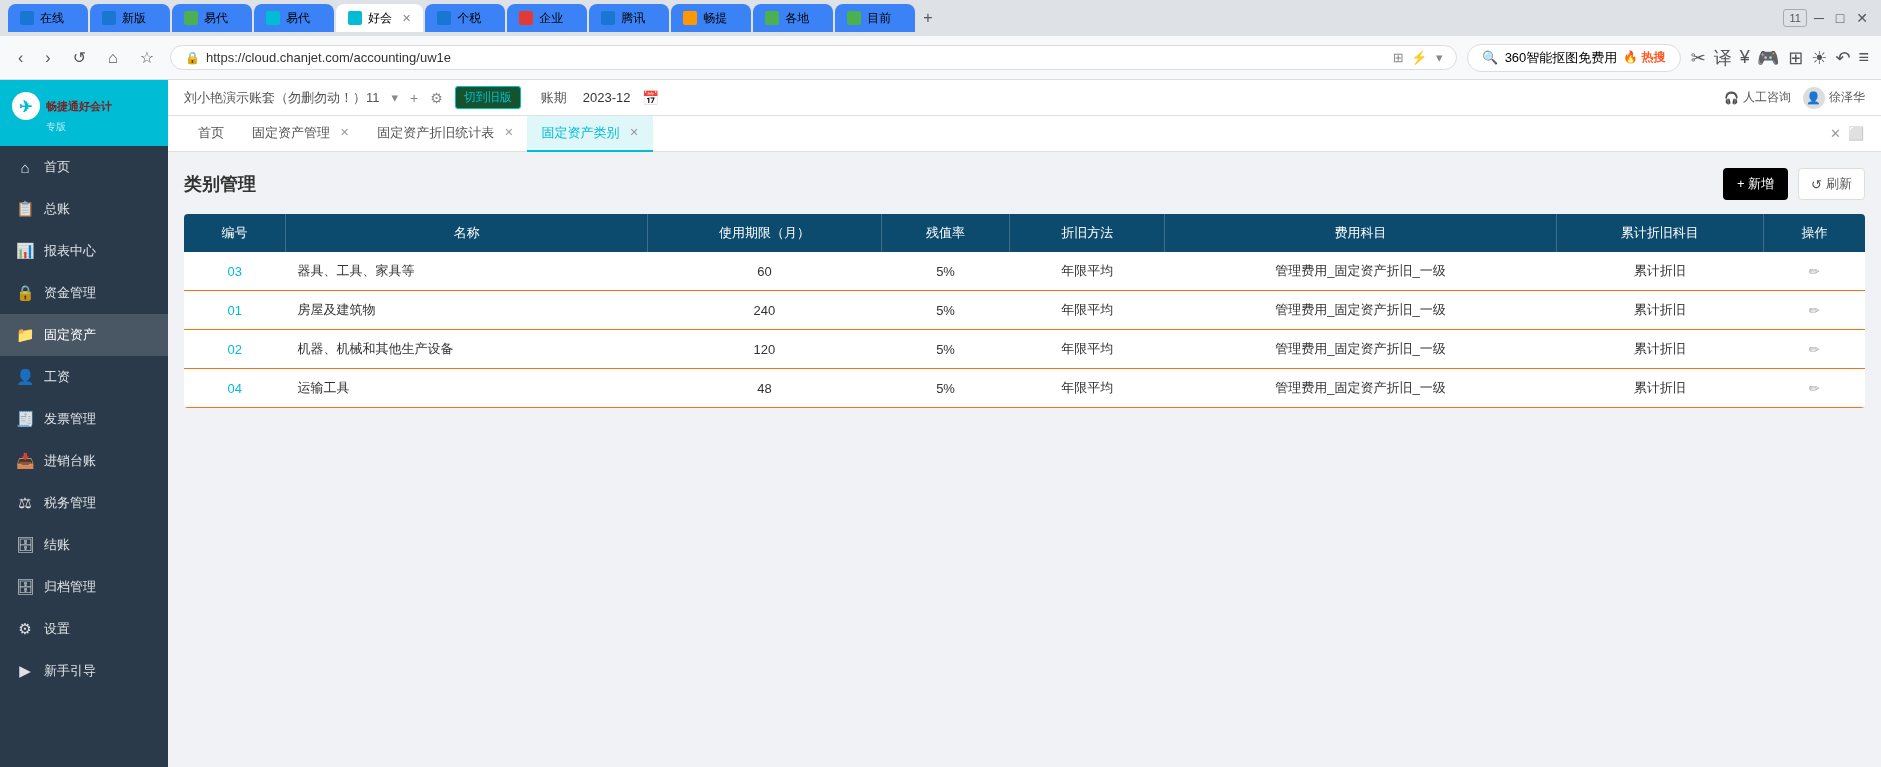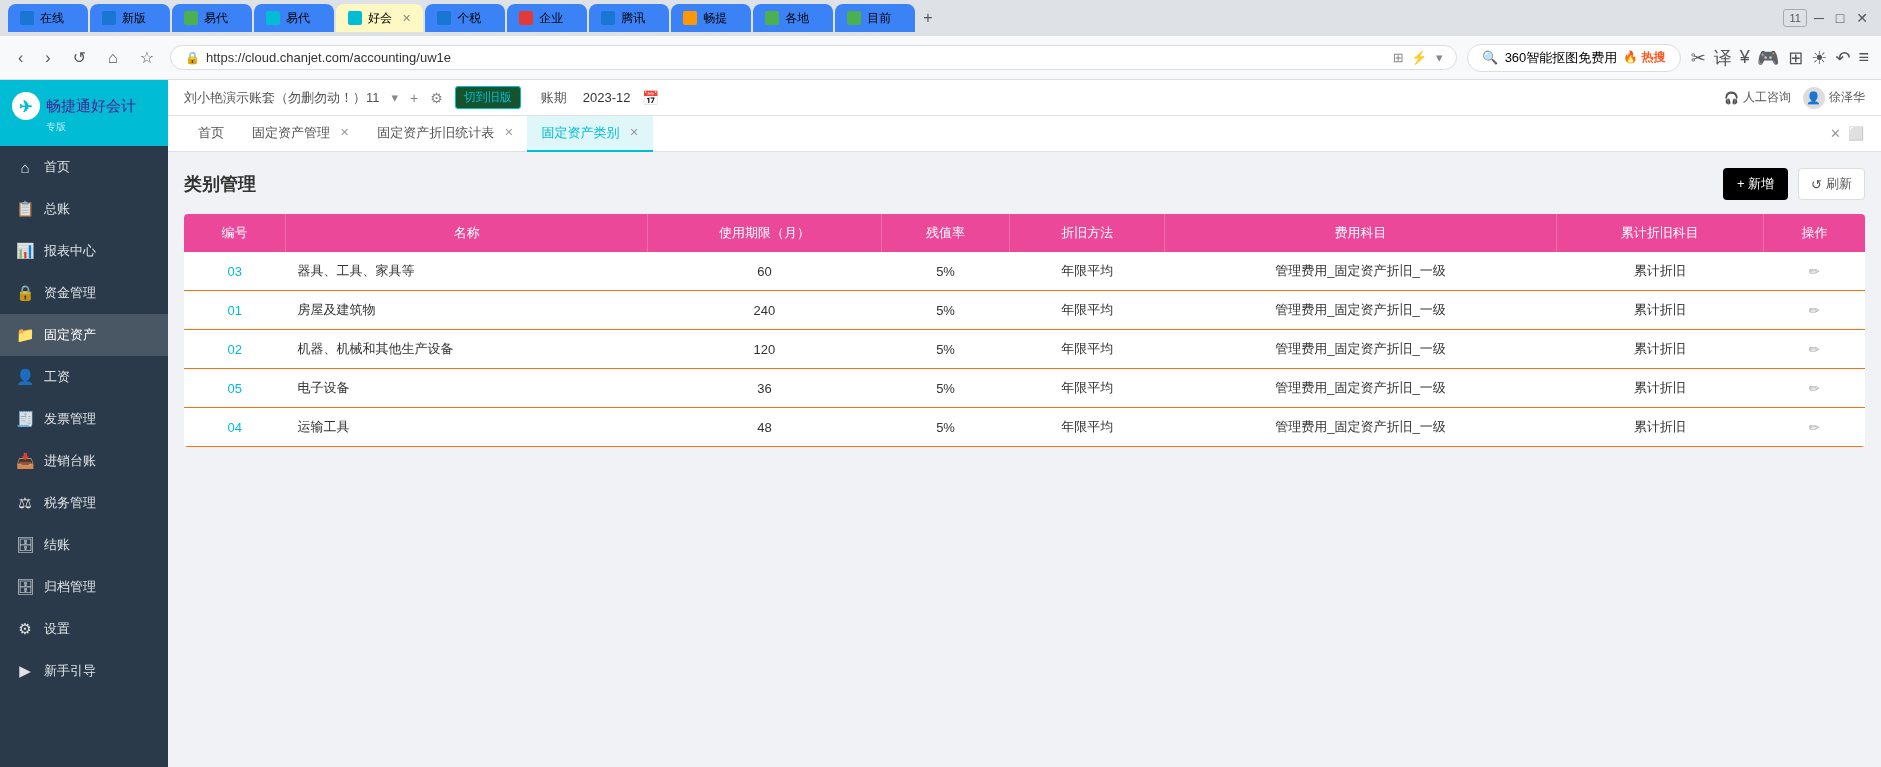--- a/index.html
+++ b/index.html
@@ -1,21 +1,21 @@
 <!DOCTYPE html>
 <html><head>
   <meta charset="utf-8">
   <style>
     * { margin: 0; padding: 0; box-sizing: border-box; }
     body { font-family: 'Microsoft YaHei', Arial, sans-serif; font-size: 13px; background: #f0f2f5; overflow: hidden; }
 
     
     .browser-top { background: #dee1e6; height: 36px; display: flex; align-items: center; padding: 0 8px; gap: 2px; }
     .browser-tab { background: #3b82f6; border-radius: 8px 8px 0 0; padding: 0 12px; height: 28px; display: flex; align-items: center; gap: 6px; font-size: 12px; white-space: nowrap; min-width: 80px; }
-    .browser-tab.active { background: #fef9c3; }
+    .browser-tab.active { background: #ffffff; }
     .browser-tab .tab-favicon { width: 14px; height: 14px; border-radius: 2px; display: inline-block; }
     .browser-tab .tab-close { color: #888; font-size: 11px; cursor: pointer; margin-left: 4px; }
     .tab-favicon-blue { background: #1976d2; }
     .tab-favicon-green { background: #4caf50; }
     .tab-favicon-teal { background: #00bcd4; }
     .tab-favicon-red { background: #e53935; }
     .tab-favicon-orange { background: #ff9800; }
     .browser-new-tab { background: none; border: none; font-size: 16px; color: #555; cursor: pointer; padding: 0 6px; }
     .browser-tab-spacer { flex: 1; }
 
@@ -57,21 +57,21 @@
     .page-body { padding: 16px; flex: 1; }
 
     .section-header { display: flex; align-items: center; justify-content: space-between; margin-bottom: 14px; }
     .section-title { font-size: 18px; font-weight: bold; color: #333; }
     .header-actions { display: flex; gap: 10px; }
     .btn-add { background: #000000; color: #fff; border: none; border-radius: 4px; padding: 6px 14px; cursor: pointer; font-size: 13px; display: flex; align-items: center; gap: 4px; }
     .btn-refresh { background: #fff; color: #555; border: 1px solid #ddd; border-radius: 4px; padding: 6px 12px; cursor: pointer; font-size: 13px; display: flex; align-items: center; gap: 4px; }
 
     
     .data-table { width: 100%; border-collapse: collapse; background: #fff; border-radius: 4px; overflow: hidden; }
-    .data-table thead tr { background: #ec4899; }
+    .data-table thead tr { background: #0c4a6e; }
     .data-table thead th { color: #fff; font-size: 13px; font-weight: normal; padding: 10px 12px; text-align: center; border-right: 1px solid rgba(255,255,255,0.2); }
     .data-table thead th:last-child { border-right: none; }
     .data-table tbody tr { border-bottom: 1px solid #f97316; }
     .data-table tbody td { padding: 10px 12px; font-size: 13px; color: #333; text-align: center; }
     .data-table tbody td.td-code { color: #00bcd4; }
     .data-table tbody td.td-name { text-align: left; }
     .edit-icon { color: #aaa; cursor: pointer; font-size: 13px; }
 
     .window-controls { display: flex; align-items: center; gap: 2px; }
     .win-btn { background: none; border: none; font-size: 14px; cursor: pointer; color: #555; padding: 2px 5px; }
@@ -171,21 +171,21 @@
 
 <div class="app-container">
 
   <div class="sidebar">
     <div class="sidebar-header">
       <div style="display:flex;flex-direction:column;align-items:flex-start;">
         <div style="display:flex;align-items:center;gap:6px;">
           <div style="background:#fff;border-radius:50%;width:28px;height:28px;display:flex;align-items:center;justify-content:center;">
             <span style="color:#00bcd4;font-size:16px;font-weight:bold;">✈</span>
           </div>
-          <span style="font-size:15px;font-weight:normal;color:#4c1d95;">畅捷通好会计</span>
+          <span style="font-size:11px;font-weight:bold;color:#7f1d1d;">畅捷通好会计</span>
         </div>
         <span style="font-size:10px;color:rgba(255,255,255,0.7);margin-left:34px;">专版</span>
       </div>
     </div>
 
     <div class="sidebar-item">
       <span class="sidebar-icon">⌂</span>
       <span>首页</span>
     </div>
     <div class="sidebar-item">
@@ -333,30 +333,20 @@
             <td class="td-code">02</td>
             <td class="td-name">机器、机械和其他生产设备</td>
             <td>120</td>
             <td>5%</td>
             <td>年限平均</td>
             <td>管理费用_固定资产折旧_一级</td>
             <td>累计折旧</td>
             <td><span class="edit-icon">✏</span></td>
           </tr>
           <tr>
-            <td class="td-code">05</td>
-            <td class="td-name">电子设备</td>
-            <td>36</td>
-            <td>5%</td>
-            <td>年限平均</td>
-            <td>管理费用_固定资产折旧_一级</td>
-            <td>累计折旧</td>
-            <td><span class="edit-icon">✏</span></td>
-          </tr>
-          <tr>
             <td class="td-code">04</td>
             <td class="td-name">运输工具</td>
             <td>48</td>
             <td>5%</td>
             <td>年限平均</td>
             <td>管理费用_固定资产折旧_一级</td>
             <td>累计折旧</td>
             <td><span class="edit-icon">✏</span></td>
           </tr>
         </tbody>

